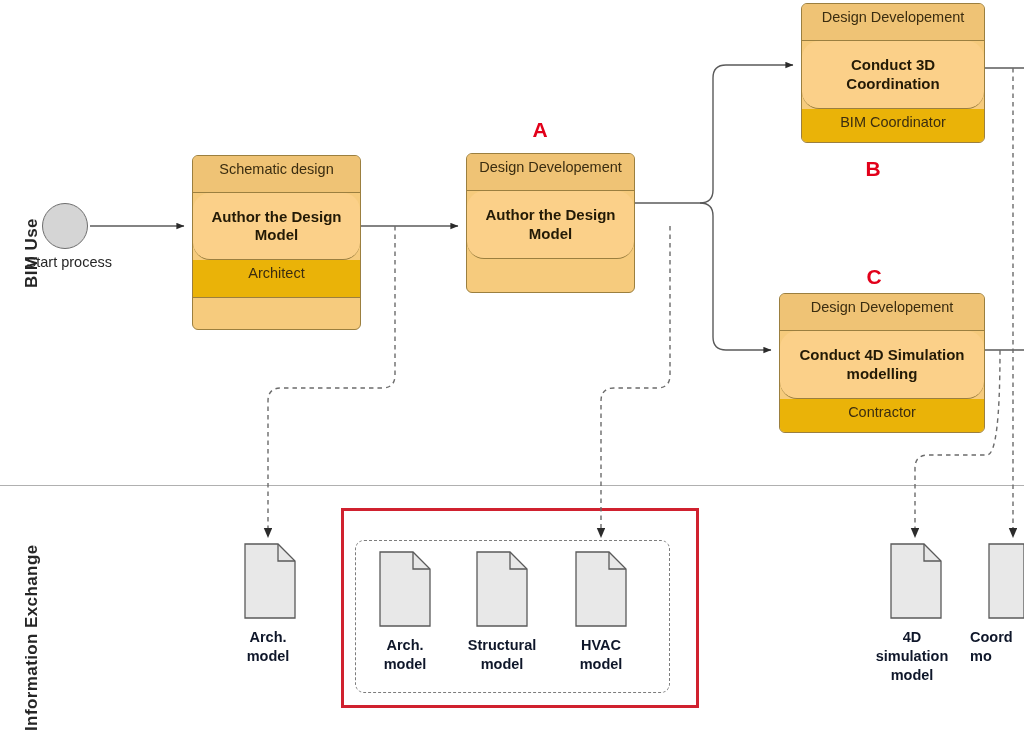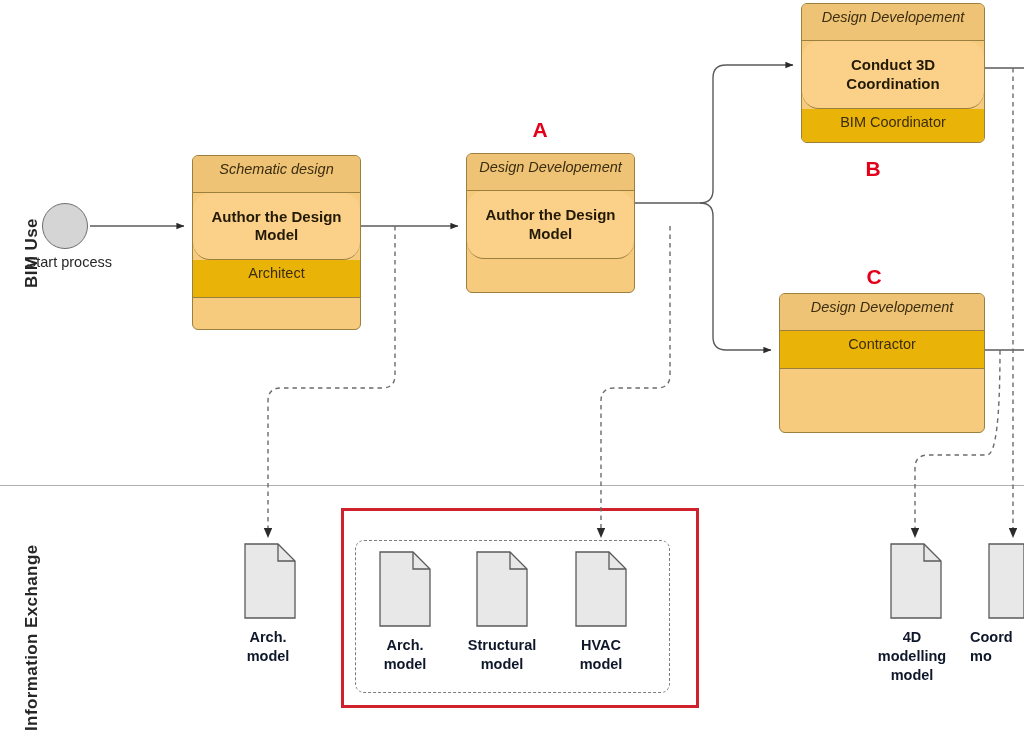--- a/index.html
+++ b/index.html
@@ -83,21 +83,20 @@
     background: #f6cb7d;
   }
   .pn-phase {
     background: #efc375;
     color: #3b2d10;
     font-size: 14.5px;
     text-align: center;
     padding: 5px 4px 5px;
     border-bottom: 1.1px solid #9b7f3f;
     line-height: 1.15;
-    font-style: italic;
   }
   .pn-title {
     background: #fbd089;
     color: #231a06;
     font-weight: bold;
     font-size: 15px;
     text-align: center;
     display: flex;
     align-items: center;
     justify-content: center;
@@ -203,20 +202,21 @@
     <div class="pn-phase" style="height:26px;">Design Developement</div>
     <div class="pn-title" style="height:59px;">Conduct 3D Coordination</div>
     <div class="pn-role" style="height:27px;">BIM Coordinator</div>
 
   </div>
   <div class="callout-letter" style="left:858px; top:157px;">B</div>
 
   <div class="callout-letter" style="left:859px; top:265px;">C</div>
   <div class="proc-node" id="node-4" style="left:779px; top:293px; width:206px; height:140px;">
     <div class="pn-phase" style="height:26px;">Design Developement</div>
+    <div class="pn-title" style="height:59px;">Conduct 4D Simulation modelling</div>
     <div class="pn-role" style="height:27px;">Contractor</div>
 
   </div>
 
   <div id="red-group-frame"></div>
   <div id="dashed-group-frame"></div>
 
   <svg class="overlay" viewBox="0 0 1024 740" xmlns="http://www.w3.org/2000/svg">
     <defs>
       <marker id="arrow-solid" markerWidth="9" markerHeight="9" refX="7.6" refY="3.2" orient="auto" markerUnits="userSpaceOnUse">
@@ -285,19 +285,19 @@
   <div class="doc-label" style="left:355px; top:636px; width:100px;">Arch.
 model</div>
 
   <div class="doc-label" style="left:452px; top:636px; width:100px;">Structural
 model</div>
 
   <div class="doc-label" style="left:551px; top:636px; width:100px;">HVAC
 model</div>
 
   <div class="doc-label" style="left:862px; top:628px; width:100px;">4D
-modelling
+simulation
 model</div>
 
   <div class="doc-label" style="left:970px; top:628px; width:100px; text-align:left;">Coord
 mo</div>
 
 </div>
 
 </body></html>

